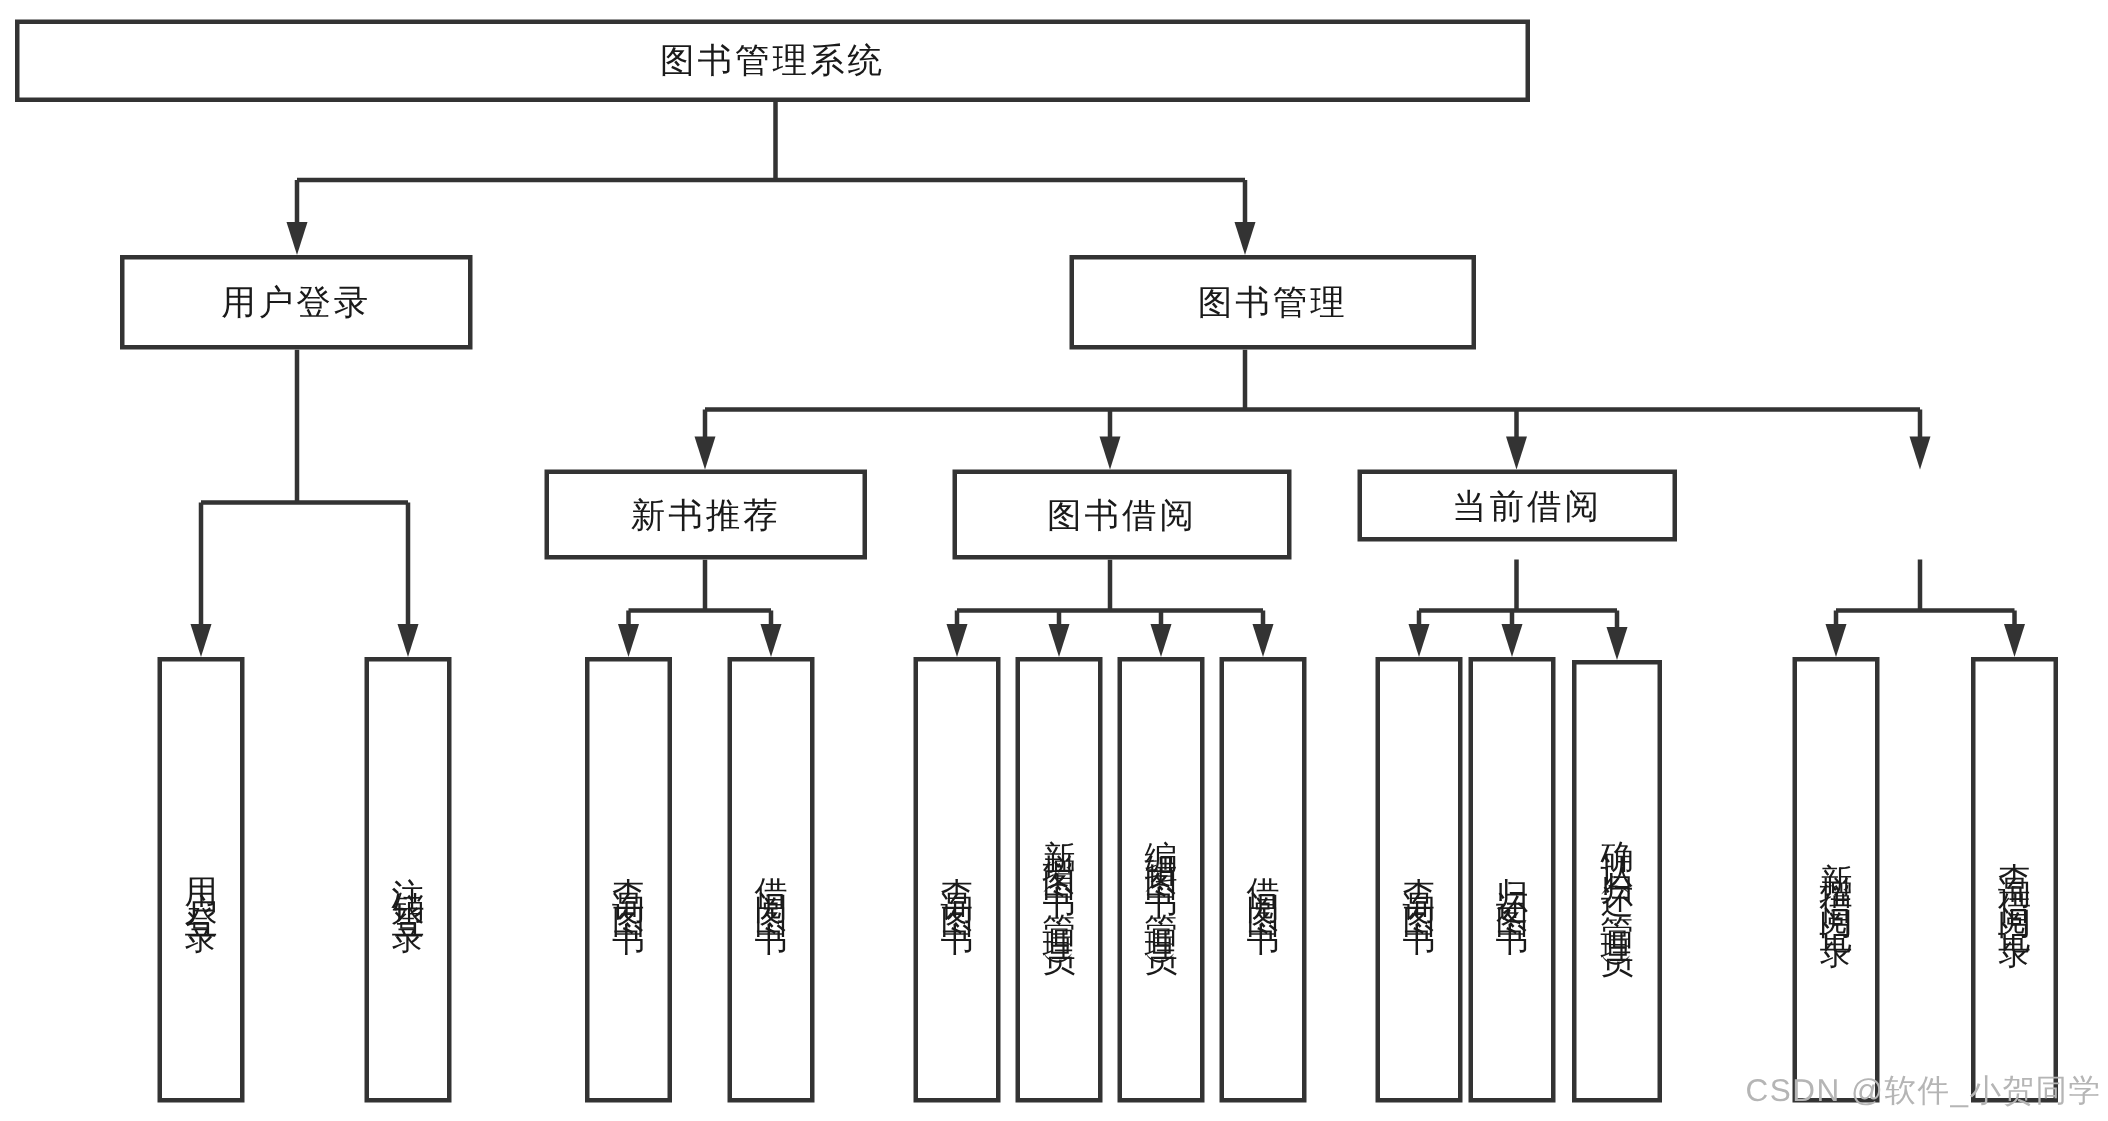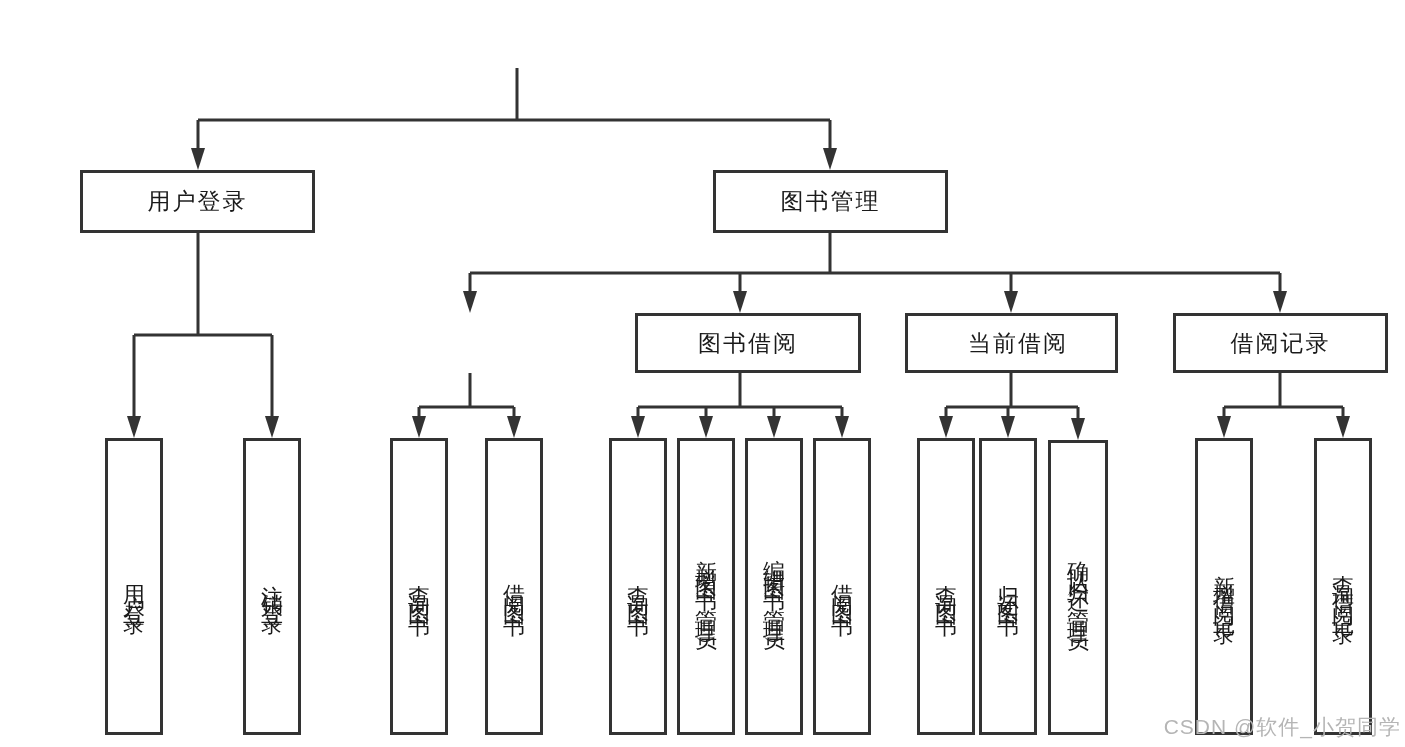--- a/index.html
+++ b/index.html
@@ -114,27 +114,28 @@
       <polygon points="774,438 767,416 781,416"></polygon>
       <polygon points="842,438 835,416 849,416"></polygon>
       <polygon points="946,438 939,416 953,416"></polygon>
       <polygon points="1008,438 1001,416 1015,416"></polygon>
       <polygon points="1078,440 1071,418 1085,418"></polygon>
       <polygon points="1224,438 1217,416 1231,416"></polygon>
       <polygon points="1343,438 1336,416 1350,416"></polygon>
     </g>
   </svg>
 
+  <div class="node" style="left:10px; top:13px; width:1010px; height:55px;">图书管理系统</div>
 
   <div class="node" style="left:80px; top:170px; width:235px; height:63px;">用户登录</div>
-  <div class="node" style="left:713px; top:170px; width:235px; height:63px;">图书管理</div>
+  <div class="node" style="left:713px; top:170px; width:271px; height:63px;">图书管理</div>
 
+  <div class="node" style="left:363px; top:313px; width:215px; height:60px;">新书推荐</div>
   <div class="node" style="left:635px; top:313px; width:226px; height:60px;">图书借阅</div>
-  <div class="node" style="left:905px; top:313px; width:213px; height:60px;padding-left:13px;">当前借阅</div>
-  <div class="node" style="left:1173px; top:313px; width:215px; height:60px;">借阅记录</div>
+  <div class="node" style="left:905px; top:313px; width:213px; height:48px;padding-left:13px;">当前借阅</div>
 
   <div class="leaf" style="left:105px; top:438px; width:58px; height:297px;">
     <span class="vtext">用户登录</span>
   </div>
   <div class="leaf" style="left:243px; top:438px; width:58px; height:297px;">
     <span class="vtext">注销登录</span>
   </div>
   <div class="leaf" style="left:390px; top:438px; width:58px; height:297px;">
     <span class="vtext">查询图书</span>
   </div>

